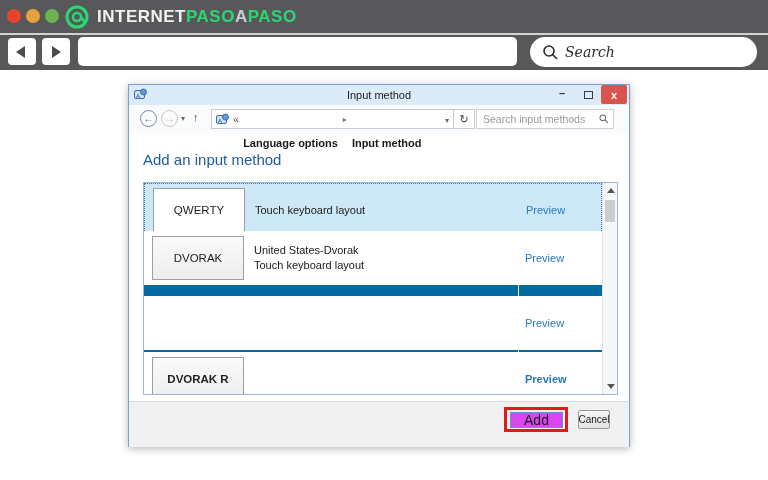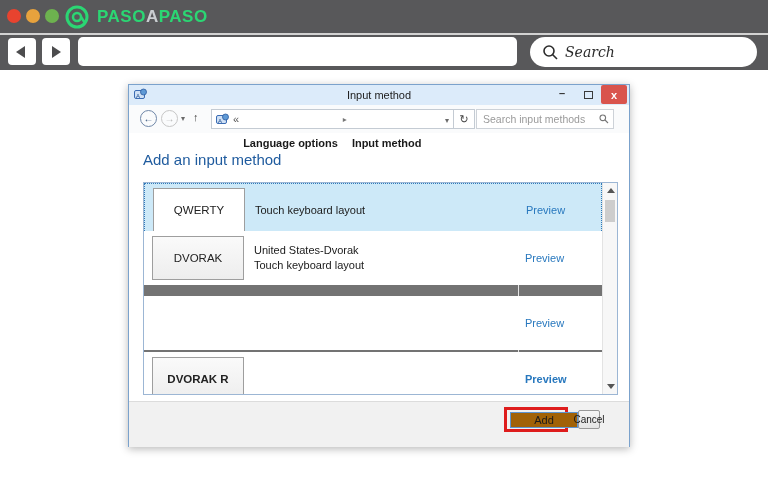--- a/index.html
+++ b/index.html
@@ -58,58 +58,59 @@
   .refreshbox { position:absolute; left:325px; top:4px; width:21px; height:20px; background:#ffffff; border:1px solid #c4cbd3; border-left:none; display:flex; align-items:center; justify-content:center; font-size:11px; color:#444; }
   .dsearch { position:absolute; left:347px; top:4px; width:138px; height:20px; }
   .dsearch input { width:100%; height:100%; border:1px solid #cdd2d8; background:#ffffff; font-family:"Liberation Sans","DejaVu Sans",sans-serif; font-size:10.5px; color:#444; padding:0 18px 0 6px; outline:none; }
   .dsearch input::placeholder { color:#9a9a9a; }
   .dsearch .mag { position:absolute; right:5px; top:5px; }
 
   
   .heading { position:absolute; left:14px; top:66px; font-size:15px; color:#1f5b9e; }
 
   
-  .list { position:absolute; left:14px; top:97px; width:475px; height:213px; border:1px solid #9cb6d4; background:#737373; overflow:hidden; }
+  .list { position:absolute; left:14px; top:97px; width:475px; height:213px; border:1px solid #9cb6d4; background:#0369a1; overflow:hidden; }
   .vsep { position:absolute; left:374px; top:0; width:1px; height:100%; background:#e6e6e6; }
   .row { position:absolute; left:0; width:458px; height:54px; background:#ffffff; }
   .row.selected { background:#cde9f8; border:1px dotted #3079b8; }
   .kbdbox { position:absolute; left:8px; top:5px; width:92px; height:44px; background:linear-gradient(#fafafa,#ededed); border:1px solid #9e9e9e; display:flex; align-items:center; justify-content:center; font-size:11.5px; color:#222; }
   .row.selected .kbdbox { background:#ffffff; top:4px; }
   .rtext { position:absolute; left:110px; top:0; height:100%; display:flex; flex-direction:column; justify-content:center; font-size:11px; color:#1a1a1a; line-height:1.35; }
   .plink { position:absolute; left:381px; top:0; height:100%; display:flex; align-items:center; font-size:11px; color:#2878be; }
   
   .sbar { position:absolute; right:0; top:0; width:15px; height:100%; background:#f7f7f7; border-left:1px solid #e3e3e3; }
   .sarrow { position:absolute; left:4px; width:0; height:0; border-left:4px solid transparent; border-right:4px solid transparent; }
   .sarrow.up { top:5px; border-bottom:5px solid #555; }
   .sarrow.down { bottom:5px; border-top:5px solid #555; }
   .sthumb { position:absolute; left:2px; top:17px; width:10px; height:22px; background:#cdcdcd; }
 
   
   .dfooter { position:absolute; left:0; top:316px; width:100%; height:46px; background:#f1f1f1; border-top:1px solid #dcdcdc; }
   .annot { position:absolute; left:375px; top:5px; width:64px; height:25px; border:3px solid #de1c1c; }
-  .btn-add { position:absolute; left:381px; top:10px; width:68px; height:16px; background:#a16207; border:1px solid #5e94cf; font-size:11px; color:#1a1a1a; display:flex; align-items:center; justify-content:center; }
-  .btn-cancel { position:absolute; left:449px; top:8px; width:22px; height:19px; background:linear-gradient(#f5f5f5,#e4e4e4); border:1px solid #989898; border-radius:2px; font-size:10px; color:#1a1a1a; display:flex; align-items:center; justify-content:center; }
+  .btn-add { position:absolute; left:381px; top:10px; width:53px; height:16px; background:#d946ef; border:1px solid #5e94cf; font-size:14px; color:#1a1a1a; display:flex; align-items:center; justify-content:center; }
+  .btn-cancel { position:absolute; left:449px; top:8px; width:32px; height:19px; background:linear-gradient(#f5f5f5,#e4e4e4); border:1px solid #989898; border-radius:2px; font-size:10px; color:#1a1a1a; display:flex; align-items:center; justify-content:center; }
 </style>
 </head>
 <body>
 
 <div id="app">
 
   <div class="chrome">
     <span class="tl red"></span>
     <span class="tl yellow"></span>
     <span class="tl green"></span>
 
     <div class="logo">
       <svg width="26" height="26" viewBox="0 0 26 26">
         <circle cx="13" cy="13" r="10" fill="none" stroke="#2bd673" stroke-width="3"></circle>
         <circle cx="13" cy="13" r="4" fill="none" stroke="#2bd673" stroke-width="2.5"></circle>
         <path d="M17 13 L21 19" stroke="#2bd673" stroke-width="2.5" fill="none"></path>
       </svg>
       <span class="logo-text">
+        <span class="w1">INTERNET</span>
           <span class="w2">PASO</span>
           <span class="w3">A</span>
           <span class="w4">PASO</span>
       </span>
     </div>
 
     <div class="chrome-sep"></div>
 
     <div class="navbtn back">
         <span class="tri left"></span>

